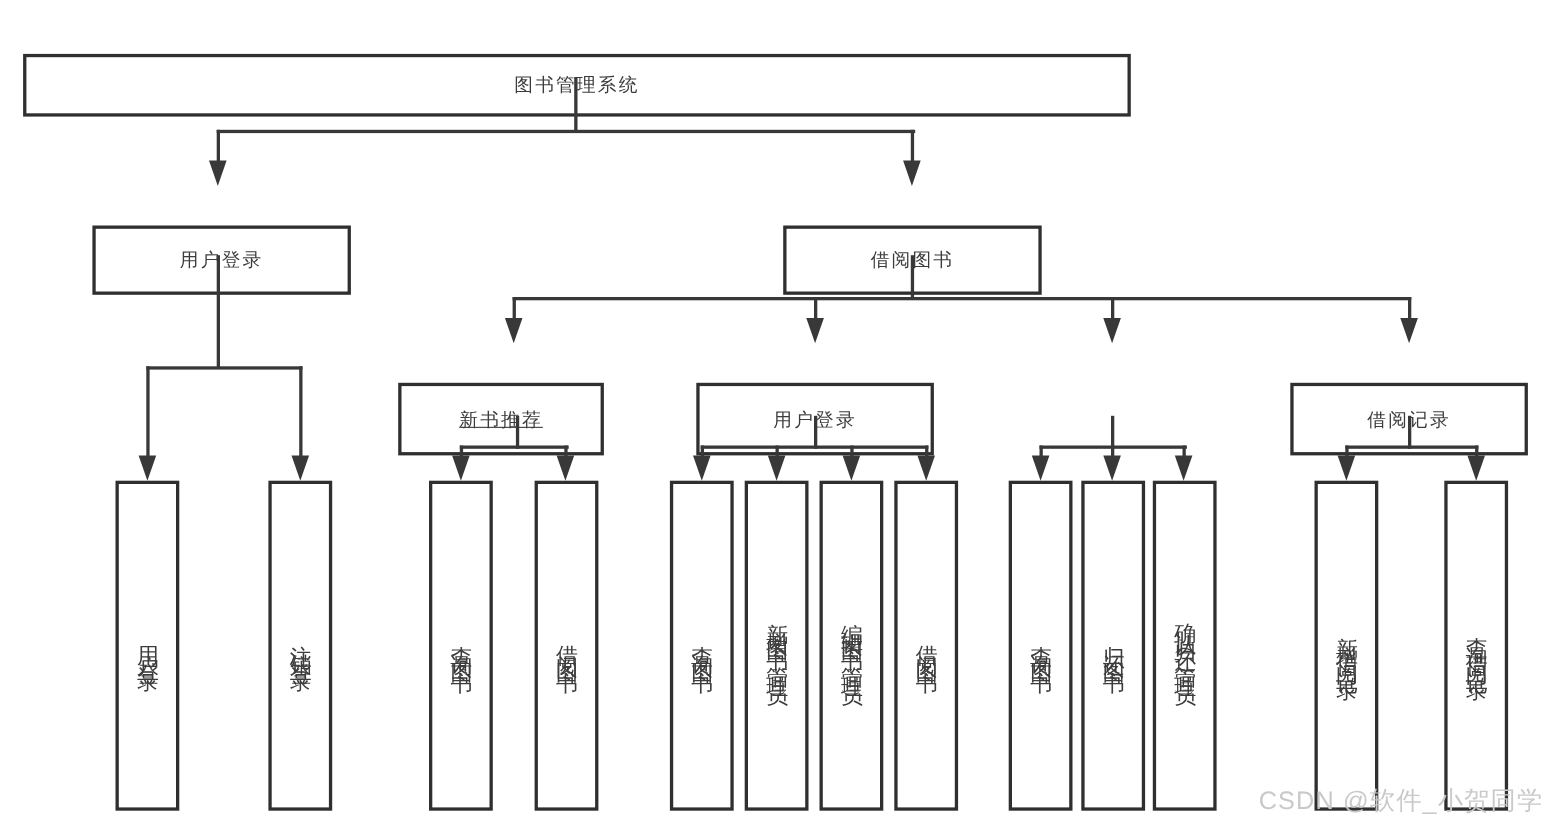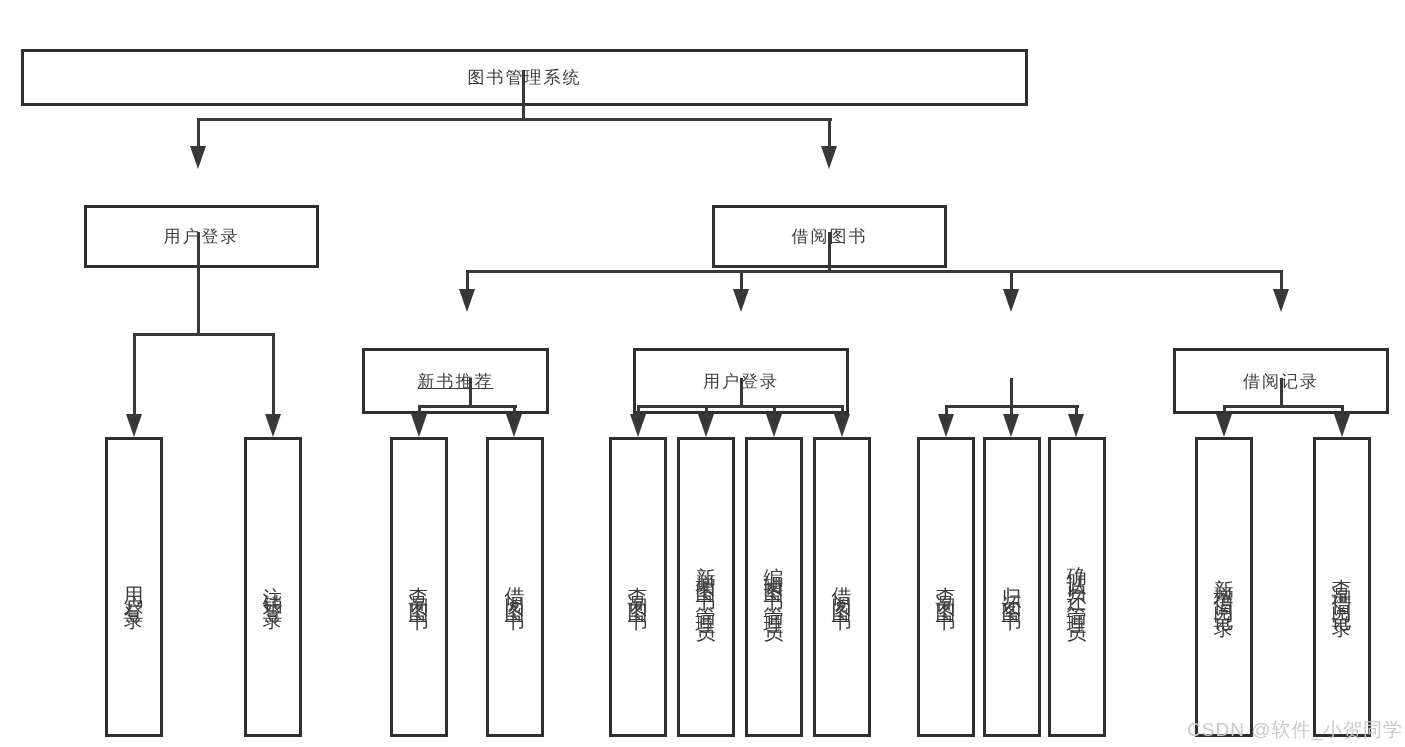--- a/index.html
+++ b/index.html
@@ -96,21 +96,21 @@
   
   .c-br-v { left:1280px; top:378px; width:3px; height:30px; }
   .c-br-h { left:1223px; top:405px; width:121px; height:3px; }
   .s-br1 { left:1223px; top:405px; width:3px; height:12px; }
   .s-br2 { left:1341px; top:405px; width:3px; height:12px; }
   .a-br1 { left:1216px; top:414px; }
   .a-br2 { left:1334px; top:414px; }
   
   .watermark {
     position:absolute; right:2px; bottom:4px;
-    font-size:19px; color:#c9c9c9; letter-spacing:1px; white-space:nowrap;
+    font-size:23px; color:#c9c9c9; letter-spacing:1px; white-space:nowrap;
   }
 </style>
 </head>
 <body>
 
 <div id="canvas">
 
   <div class="node h-node n-root">
     <span>图书管理系统</span>
   </div>

